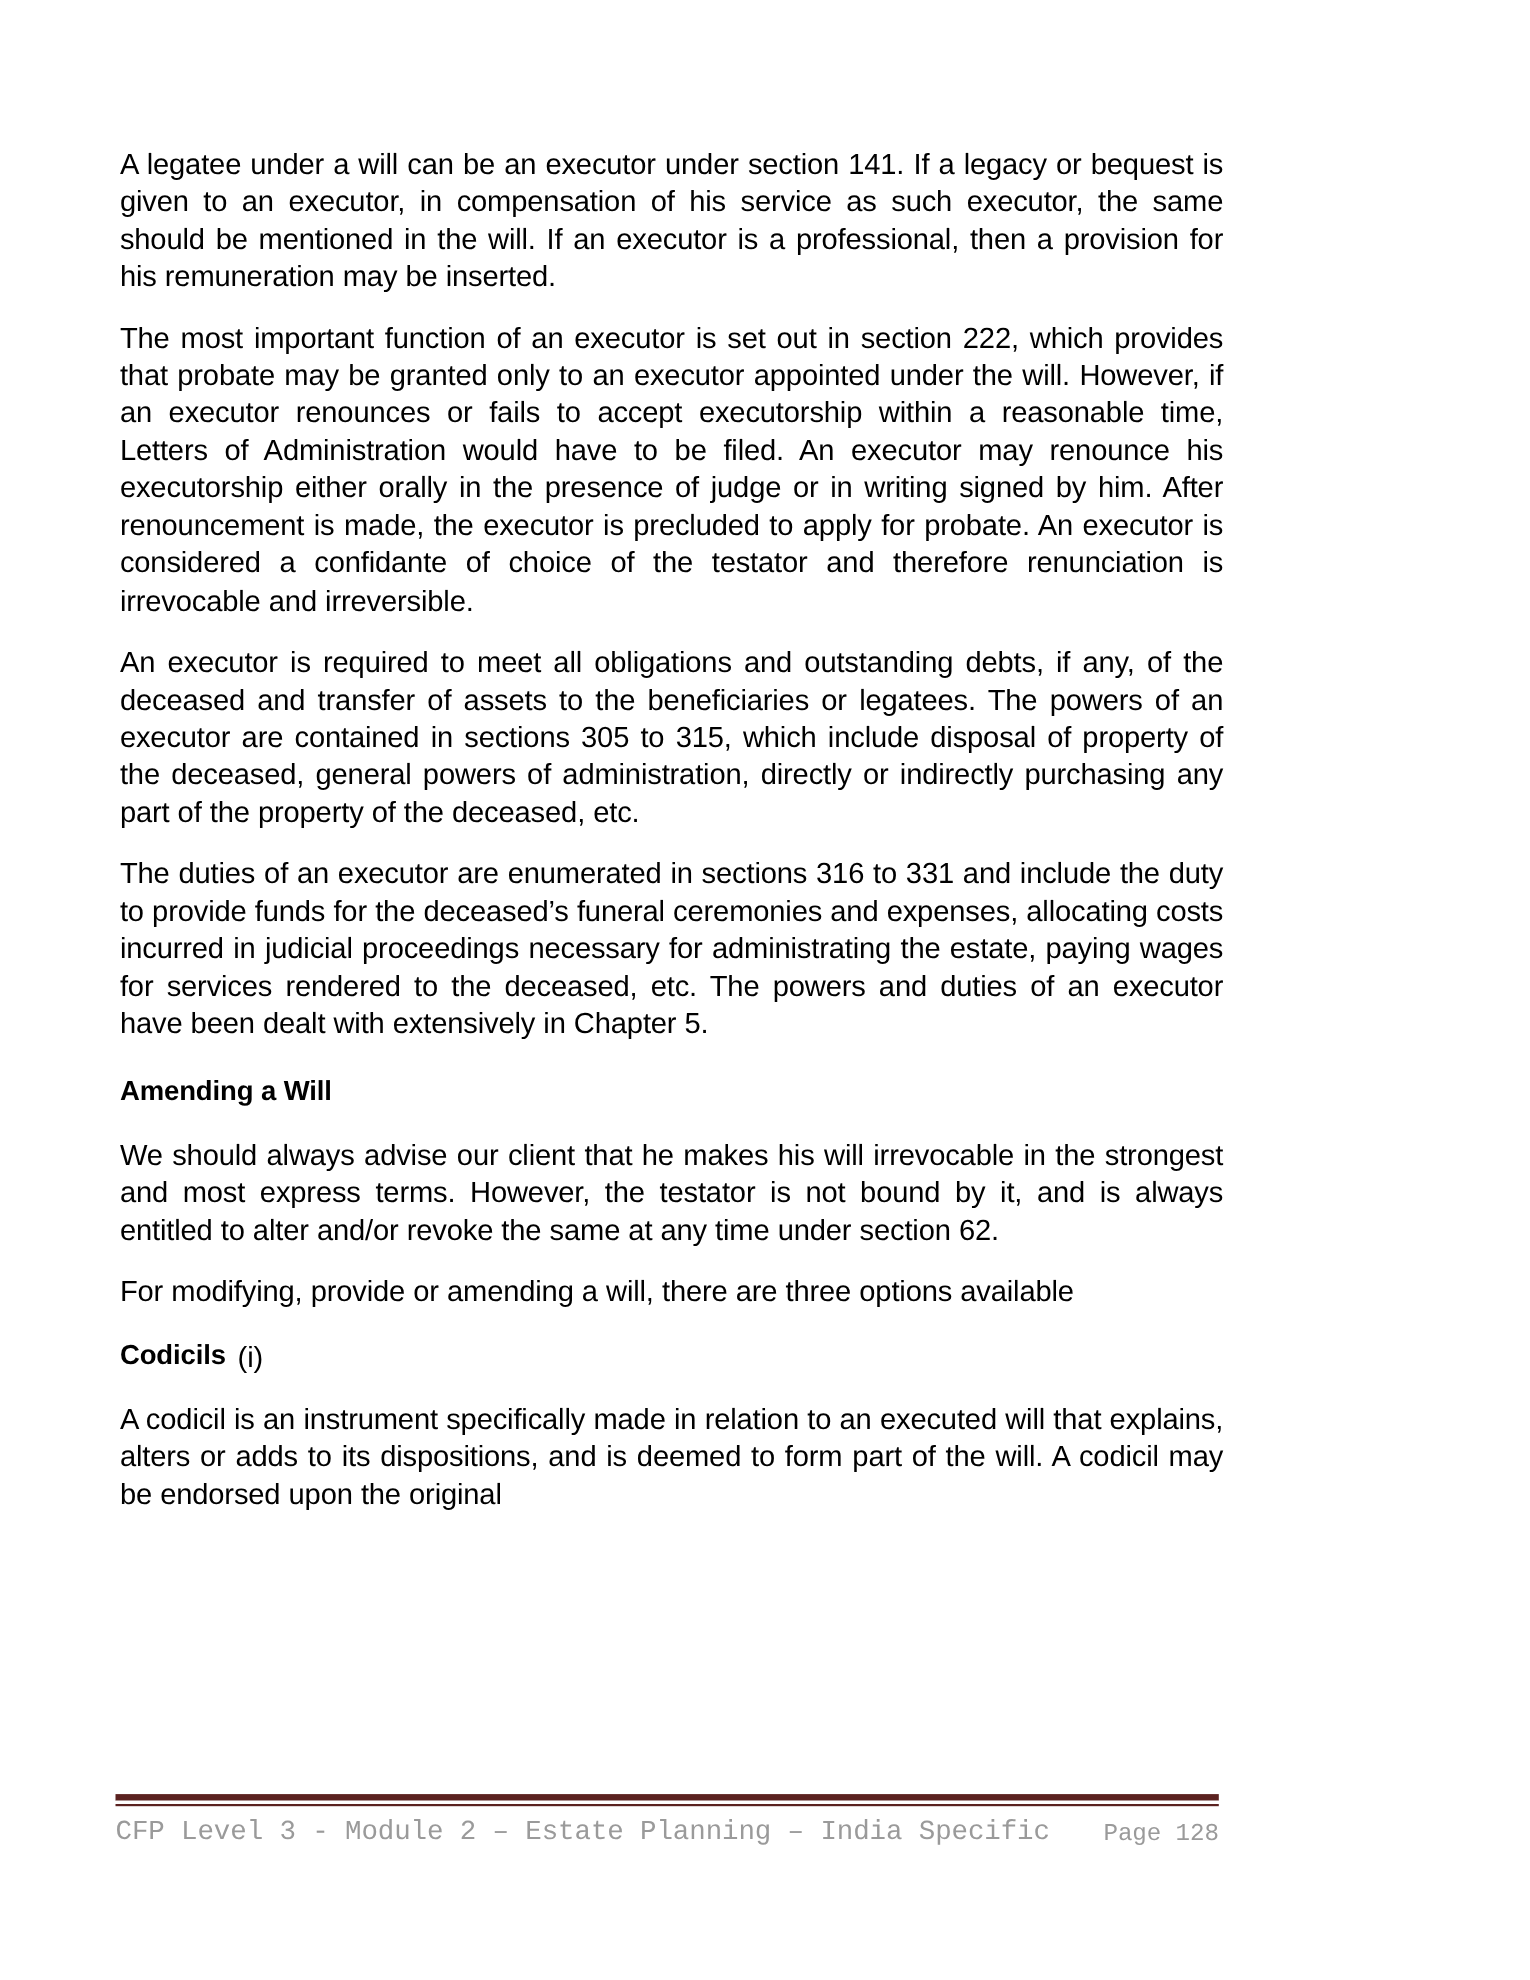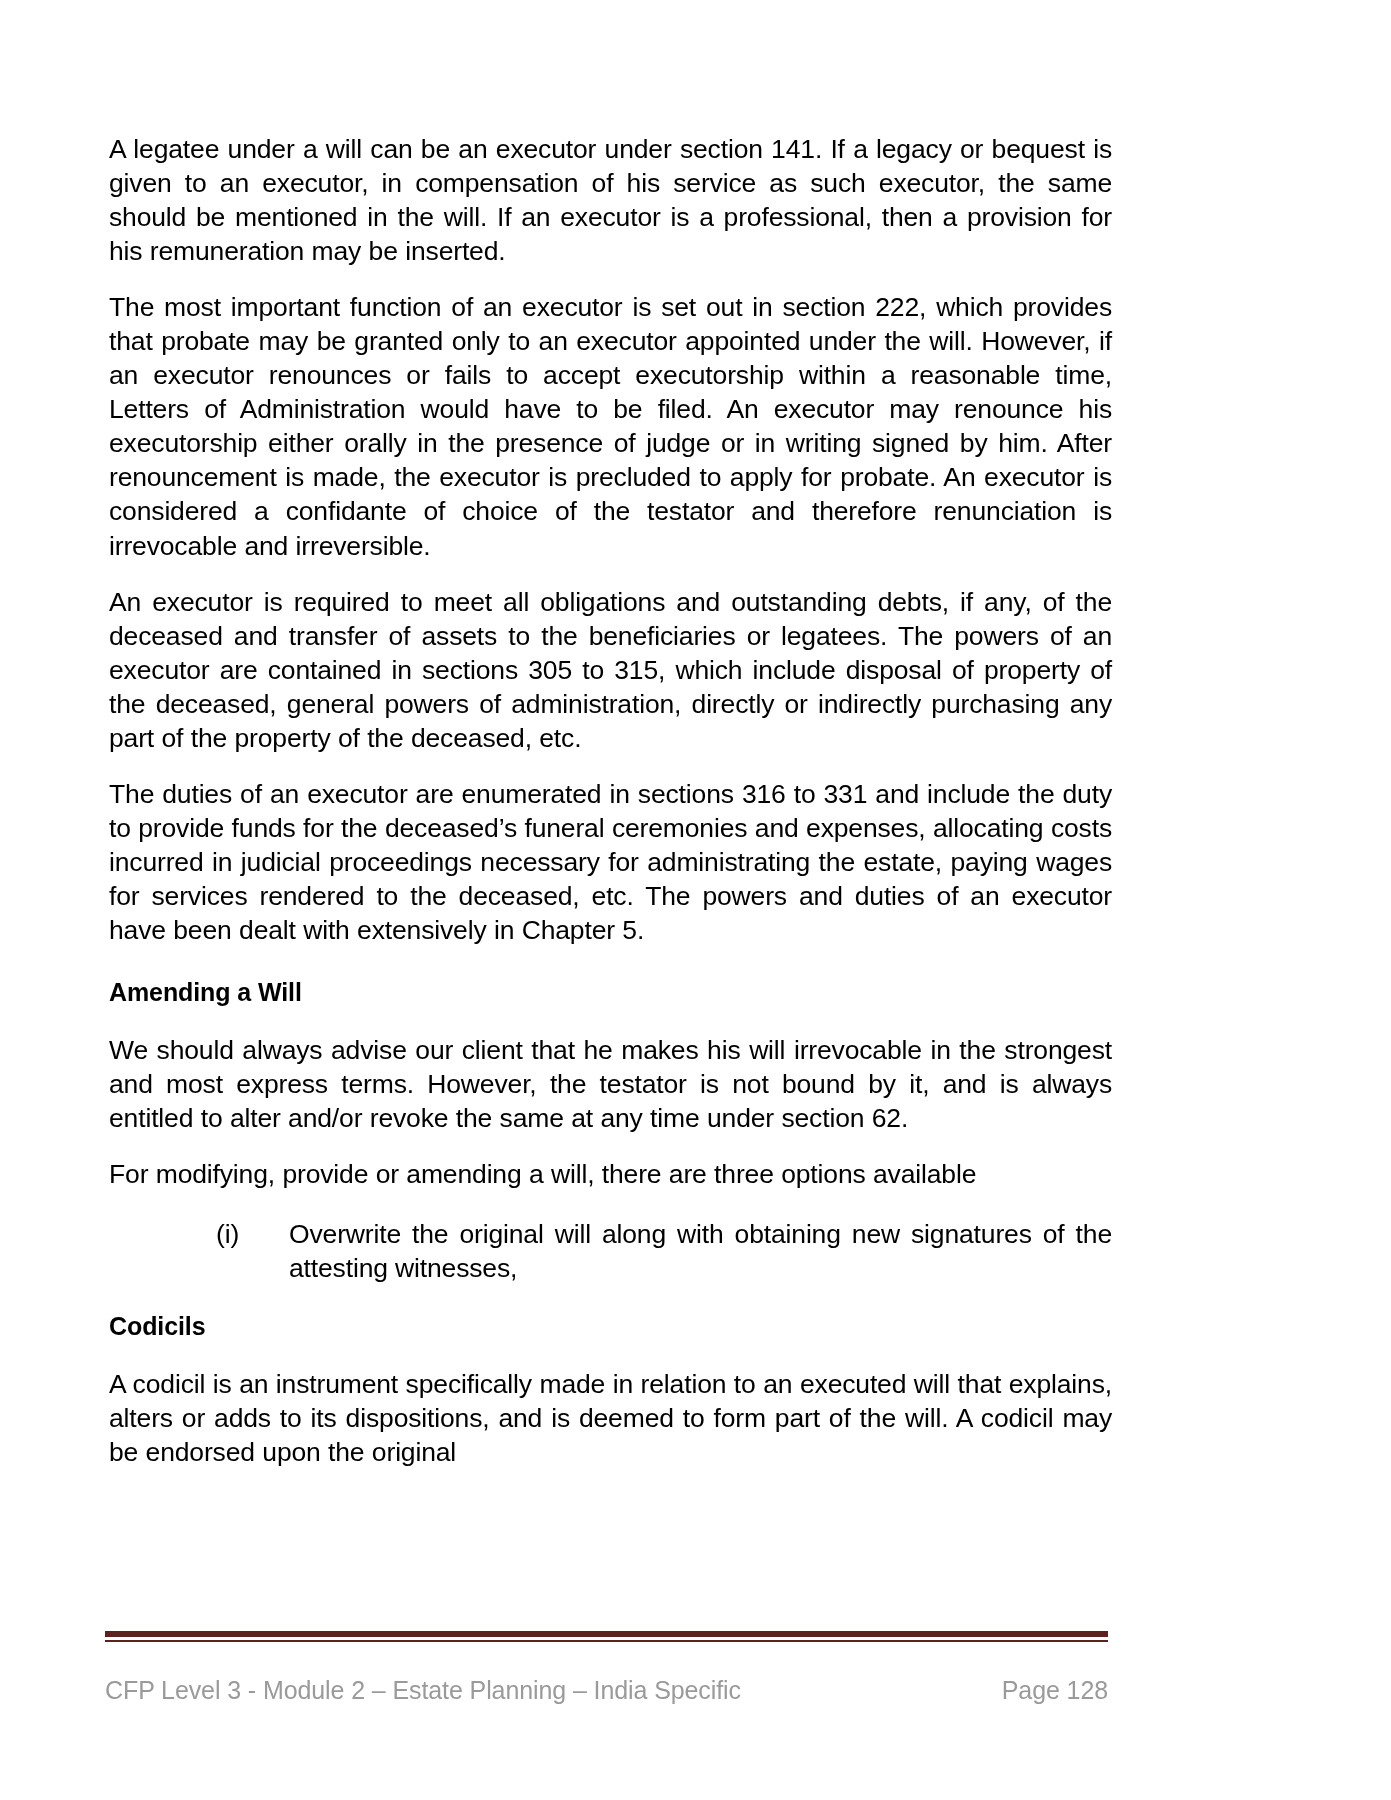--- a/index.html
+++ b/index.html
@@ -98,30 +98,31 @@
   }
   .footer-rule-thin {
     height: 2px;
     background: #5B2220;
     width: 100%;
   }
   .footer-row {
     display: flex;
     justify-content: space-between;
     align-items: flex-end;
-    margin-top: 33px;
+    margin-top: 8px;
+    font-family: Liberation Mono, monospace;
   }
   .footer-text {
     font-size: 25px;
     color: #9a9a9a;
     letter-spacing: -0.1px;
     line-height: 1.25;
   }
   .footer-page {
-    font-size: 25px;
+    font-size: 22px;
     color: #9a9a9a;
     letter-spacing: -0.1px;
     line-height: 1.25;
     white-space: nowrap;
   }
 </style>
 </head>
 <body>
 
 <div class="page">
@@ -138,21 +139,20 @@
 
     <h2 class="section-heading">Amending a Will</h2>
 
     <p class="body-para">We should always advise our client that he makes his will irrevocable in the strongest and most express terms. However, the testator is not bound by it, and is always entitled to alter and/or revoke the same at any time under section 62.</p>
 
     <p class="body-para">For modifying, provide or amending a will, there are three options available</p>
 
     <ol class="roman-list">
       <li>
         <span class="marker">(i)</span>
-        <span class="item-text">Overwrite the original will along with obtaining new signatures of the attesting witnesses,</span>
       </li>
     </ol>
 
     <h2 class="section-heading tight-top">Codicils</h2>
 
     <p class="body-para">A codicil is an instrument specifically made in relation to an executed will that explains, alters or adds to its dispositions, and is deemed to form part of the will. A codicil may be endorsed upon the original</p>
 
   </div>
 
   <div class="footer">

